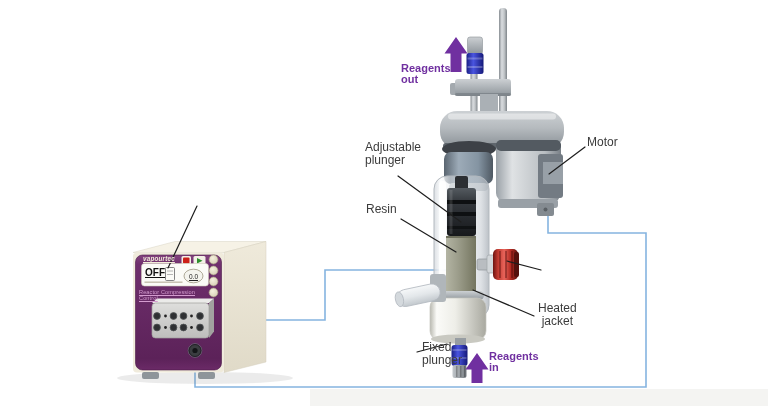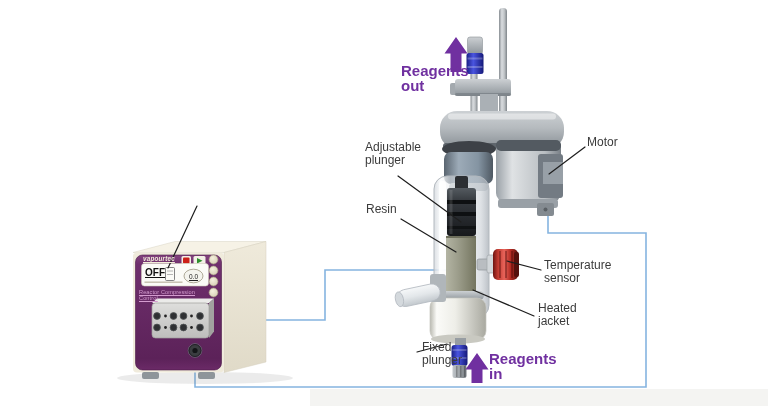--- a/index.html
+++ b/index.html
@@ -5,21 +5,21 @@
   html,body{margin:0;padding:0;background:#ffffff;}
   .stage{
     position:relative;width:768px;height:406px;background:#ffffff;
     overflow:hidden;font-family:"Liberation Sans",sans-serif;
   }
   .stage svg{position:absolute;left:0;top:0;}
   .lbl{
     position:absolute;font:12px/1.12 "Liberation Sans",sans-serif;
     color:#3b3b3b;white-space:pre-line;letter-spacing:0;
   }
-  .lbl-purple{color:#7030a0;font-weight:600;font-size:15px;line-height:1.02;}
+  .lbl-purple{color:#7030a0;font-weight:600;font-size:11px;line-height:1.02;}
   .ctl-txt{position:absolute;white-space:pre-line;text-decoration:underline;}
   .brand{font:italic 600 6.3px "Liberation Sans",sans-serif;color:#f2ecd9;letter-spacing:.2px;}
   .disp-status{font:700 10px "Liberation Sans",sans-serif;color:#111;}
   .disp-value{font:6.5px "Liberation Sans",sans-serif;color:#222;width:18px;text-align:center;}
   .panel-title{font:5.6px "Liberation Sans",sans-serif;color:#d49ccf;letter-spacing:.1px;}
 </style>
 </head>
 <body>
 
 <div class="stage">
@@ -283,23 +283,21 @@
   <polygon points="456,37 467.5,53.5 461.5,53.5 461.5,72 450.5,72 450.5,53.5 444.5,53.5" fill="#7030a0"></polygon>
   <polygon points="477,353 488.5,369.5 482.5,369.5 482.5,383 471.5,383 471.5,369.5 465.5,369.5" fill="#7030a0"></polygon>
 </svg>
 
 <div class="lbl lbl-purple" style="left:401px;top:63px;">Reagents
 out</div>
 <div class="lbl" style="left:365px;top:141px;">Adjustable
 plunger</div>
 <div class="lbl" style="left:366px;top:203px;">Resin</div>
 <div class="lbl" style="left:587px;top:136px;">Motor</div>
-<div class="lbl" style="left:544px;top:259px;">Temperature
-sensor</div>
-<div class="lbl" style="left:538px;top:302px;">Heated
+<div class="lbl" style="left:538px;top:302px;text-align:center;">Heated
 jacket</div>
 <div class="lbl" style="left:377px;top:341px;margin-left:45px;">Fixed
 plunger</div>
 <div class="lbl lbl-purple" style="left:489px;top:351px;">Reagents
 in</div>
 
 <div class="ctl-txt brand" style="left:143px;top:255px;">vapourtec</div>
 <div class="ctl-txt disp-status" style="left:145px;top:267px;">OFF</div>
 <div class="ctl-txt disp-value" style="left:184.5px;top:273px;">0.0</div>
 <div class="ctl-txt panel-title" style="left:139px;top:289px;width:72px;">Reactor Compression Control</div>

